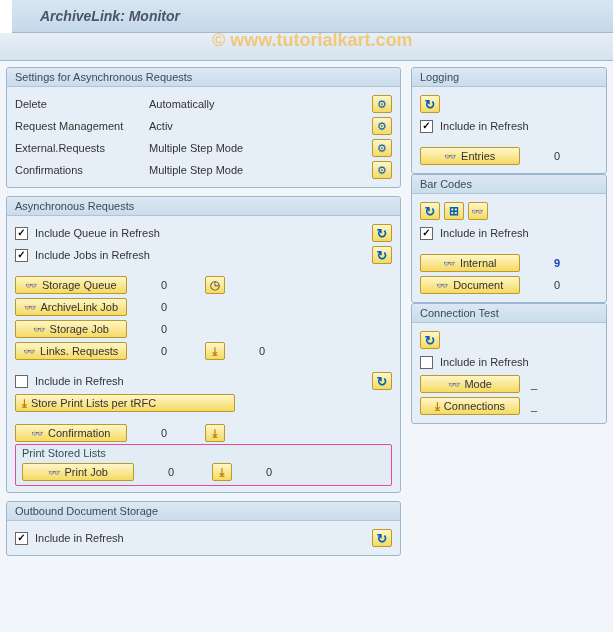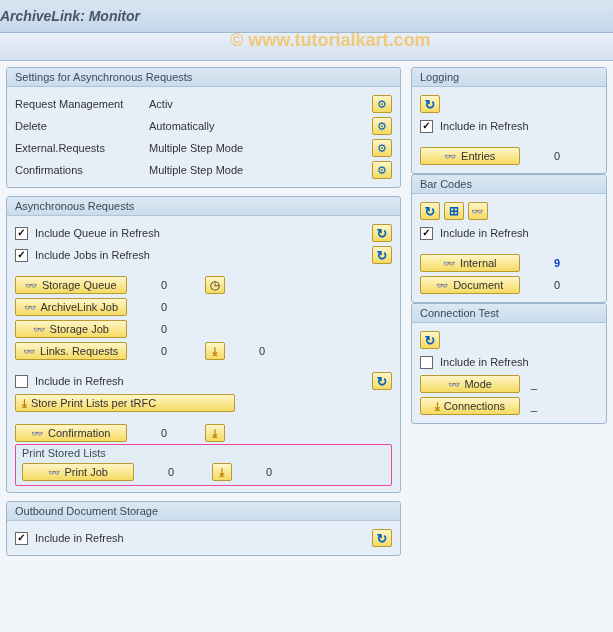--- a/index.html
+++ b/index.html
@@ -8,39 +8,40 @@
     font-size: 11px;
     background: #fff;
     color: #333;
     width: 613px;
     height: 632px;
     overflow: hidden;
     position: relative;
   }
   .header {
     background: linear-gradient(#d8e6f2, #c5d8ea);
-    padding: 8px 0;
+    padding: 8px 28px;
     border-bottom: 1px solid #a0b8d0;
+    margin-left: 12px;
   }
   .header h1 {
     font-size: 14px;
     font-weight: bold;
     font-style: italic;
     color: #4a5568;
   }
   .toolbar-strip {
     height: 28px;
     background: linear-gradient(#e8eff7, #d5e2ef);
     border-bottom: 1px solid #a0b8d0;
     position: relative;
   }
   .watermark {
     position: absolute;
     top: 30px;
-    left: 230px;
+    left: 212px;
     font-size: 18px;
     font-weight: bold;
     color: rgba(255,165,0,0.5);
     pointer-events: none;
     z-index: 100;
   }
   .content {
     display: flex;
     gap: 10px;
     padding: 6px;
@@ -143,30 +144,30 @@
 <div class="toolbar-strip"></div>
 <div class="watermark">© www.tutorialkart.com</div>
 
 <div class="content">
   <div class="col-left">
 
     <div class="panel">
       <div class="panel-header">Settings for Asynchronous Requests</div>
       <div class="panel-body">
         <div class="row">
+          <span class="label w130">Delete</span>
+          <span class="val w130">Automatically</span>
+          <span class="spacer"></span>
+          <span class="btn icon-only">
+              <span class="icon-execute"></span>
+            </span>
+        </div>
+        <div class="row">
           <span class="label w130">Request Management</span>
           <span class="val w130">Activ</span>
-          <span class="spacer"></span>
-          <span class="btn icon-only">
-              <span class="icon-execute"></span>
-            </span>
-        </div>
-        <div class="row">
-          <span class="label w130">Delete</span>
-          <span class="val w130">Automatically</span>
           <span class="spacer"></span>
           <span class="btn icon-only">
               <span class="icon-execute"></span>
             </span>
         </div>
         <div class="row">
           <span class="label w130">External.Requests</span>
           <span class="val w130">Multiple Step Mode</span>
           <span class="spacer"></span>
           <span class="btn icon-only">

